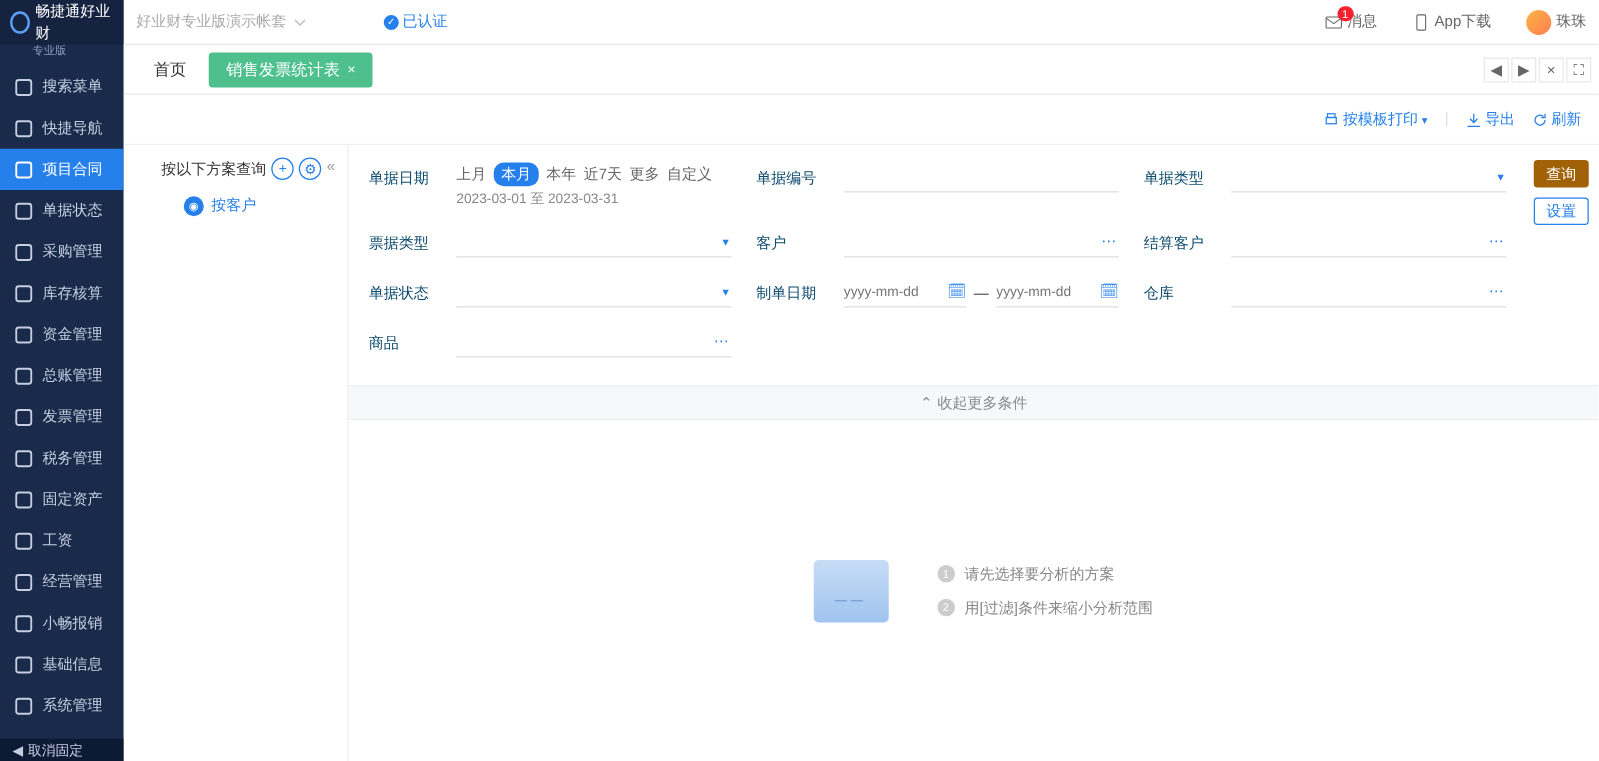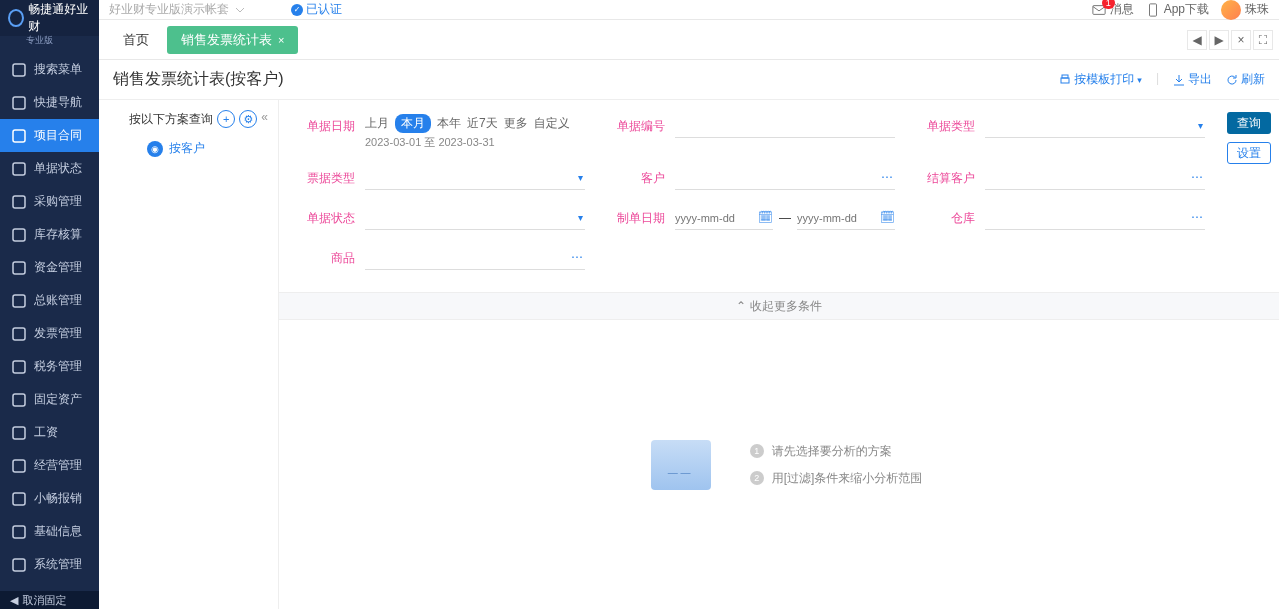--- a/index.html
+++ b/index.html
@@ -16,21 +16,21 @@
 .nav-item { display: flex; align-items: center; gap: 8px; height: 33px; padding: 0 12px; cursor: pointer; color: #c5cee0; }
 .nav-item.active { background: #2680eb; color: #fff; }
 .nav-icon { width: 14px; height: 14px; display: inline-flex; align-items: center; justify-content: center; }
 .nav-icon svg { width: 14px; height: 14px; stroke: currentColor; fill: none; stroke-width: 1.5; }
 .pin-bar { height: 18px; background: #0d1a33; color: #c5cee0; display: flex; align-items: center; padding: 0 10px; font-size: 11px; gap: 4px; cursor: pointer; }
 
 
 .main { flex: 1; display: flex; flex-direction: column; background: #fff; }
 
 
-.topbar { height: 20px; display: flex; align-items: center; border-bottom: 1px solid #e8e8e8; padding: 0 10px; gap: 12px; }
+.topbar { height: 36px; display: flex; align-items: center; border-bottom: 1px solid #e8e8e8; padding: 0 10px; gap: 28px; }
 .account-sel { color: #aaa; font-size: 12px; display: flex; align-items: center; gap: 6px; min-width: 170px; }
 .chev { width: 10px; height: 10px; }
 .verified { color: #2680eb; display: flex; align-items: center; gap: 3px; }
 .verified-icon { width: 12px; height: 12px; background: #2680eb; border-radius: 50%; display: inline-flex; align-items: center; justify-content: center; color: #fff; font-size: 8px; }
 .spacer { flex: 1; }
 .top-action { display: flex; align-items: center; gap: 4px; color: #666; cursor: pointer; position: relative; }
 .top-action .icn { width: 14px; height: 14px; }
 .badge { position: absolute; top: -4px; left: 10px; background: #f5222d; color: #fff; font-size: 9px; border-radius: 8px; padding: 0 4px; line-height: 12px; }
 .avatar { width: 20px; height: 20px; border-radius: 50%; background: linear-gradient(135deg,#ffb347,#ff7f50); }
 
@@ -60,42 +60,42 @@
 .circ-btn { width: 18px; height: 18px; border: 1px solid #2680eb; border-radius: 50%; display: flex; align-items: center; justify-content: center; color: #2680eb; font-size: 11px; cursor: pointer; }
 .collapse-btn { color: #999; cursor: pointer; font-size: 12px; }
 .scheme-item { margin-top: 12px; display: flex; align-items: center; gap: 6px; padding-left: 18px; color: #2680eb; font-size: 12px; cursor: pointer; }
 .scheme-item-icon { width: 16px; height: 16px; background: #2680eb; border-radius: 50%; display: flex; align-items: center; justify-content: center; color: #fff; font-size: 9px; }
 
 
 .filter-wrap { flex: 1; display: flex; flex-direction: column; }
 .filter-form { padding: 14px 16px 6px; }
 .form-row { display: flex; gap: 20px; margin-bottom: 16px; }
 .form-cell { display: flex; align-items: flex-start; }
-.form-label { width: 60px; text-align: right; color: #ec4899; padding-top: 4px; font-size: 12px; }
+.form-label { width: 60px; text-align: left; color: #0c4a6e; padding-top: 4px; font-size: 12px; }
 .form-ctrl { width: 220px; margin-left: 10px; }
 .date-tabs { display: flex; gap: 6px; font-size: 12px; color: #666; align-items: center; flex-wrap: wrap; }
 .date-tab { cursor: pointer; }
 .date-tab.on { background: #2680eb; color: #fff; padding: 1px 6px; border-radius: 8px; }
 .date-range { font-size: 11px; color: #888; margin-top: 2px; }
 .sel, .inp { width: 100%; height: 24px; border: none; border-bottom: 1px solid #ddd; font-size: 12px; color: #333; background: transparent; outline: none; }
 .sel-wrap { position: relative; }
 .sel-wrap .arrow { position: absolute; right: 2px; top: 6px; color: #2680eb; font-size: 10px; }
 .lookup { position: relative; }
 .lookup .dots { position: absolute; right: 2px; top: 4px; color: #2680eb; font-size: 12px; cursor: pointer; }
 .date-pair { display: flex; align-items: center; gap: 6px; }
 .date-in { flex: 1; position: relative; }
 .date-in input { width: 100%; height: 24px; border: none; border-bottom: 1px solid #ddd; font-size: 11px; color: #aaa; outline: none; }
 .date-in .cal { position: absolute; right: 0; top: 4px; color: #2680eb; }
 
 
 .collapse-bar { height: 28px; background: #f7f8fa; display: flex; align-items: center; justify-content: center; color: #888; font-size: 12px; cursor: pointer; gap: 4px; border-top: 1px solid #eee; border-bottom: 1px solid #eee; }
 
 
 .action-col { width: 58px; padding: 12px 8px 0 0; display: flex; flex-direction: column; gap: 8px; align-items: flex-end; }
-.btn-primary { background: #0369a1; color: #fff; border: none; width: 44px; height: 22px; border-radius: 3px; font-size: 12px; cursor: pointer; }
+.btn-primary { background: #a16207; color: #fff; border: none; width: 44px; height: 22px; border-radius: 3px; font-size: 12px; cursor: pointer; }
 .btn-ghost { background: #fff; color: #2680eb; border: 1px solid #2680eb; width: 44px; height: 22px; border-radius: 3px; font-size: 12px; cursor: pointer; }
 
 
 .empty { flex: 1; display: flex; align-items: center; justify-content: center; gap: 24px; }
 .empty-illus { width: 90px; height: 70px; position: relative; }
 .empty-box { width: 60px; height: 50px; background: linear-gradient(180deg,#c7ddf6,#9fc4ef); border-radius: 4px; position: absolute; bottom: 10px; left: 15px; }
 .empty-face { position: absolute; bottom: 22px; left: 32px; color: #5a8cc9; font-size: 10px; }
 .empty-steps { display: flex; flex-direction: column; gap: 10px; }
 .step { display: flex; align-items: center; gap: 8px; color: #888; font-size: 12px; }
 .step-num { width: 14px; height: 14px; border-radius: 50%; background: #ccc; color: #fff; display: flex; align-items: center; justify-content: center; font-size: 9px; }
@@ -290,21 +290,20 @@
       </div>
       <div class="tab-ctrl">
         <div>◀</div>
         <div>▶</div>
         <div>×</div>
         <div>⛶</div>
       </div>
     </div>
 
     <div class="page-head">
-      <div class="page-title">销售发票统计表(按客户)</div>
       <div class="head-actions">
         <div class="head-act">
           <svg viewBox="0 0 12 12">
               <rect x="2" y="4" width="8" height="5" stroke="#2680eb" fill="none"></rect>
               <rect x="3" y="1" width="6" height="3" stroke="#2680eb" fill="none"></rect>
             </svg>
           <span>按模板打印</span>
           <span style="color:#2680eb;font-size:9px;">▾</span>
         </div>
         <span class="sep" style="color:#ddd;">|</span>

